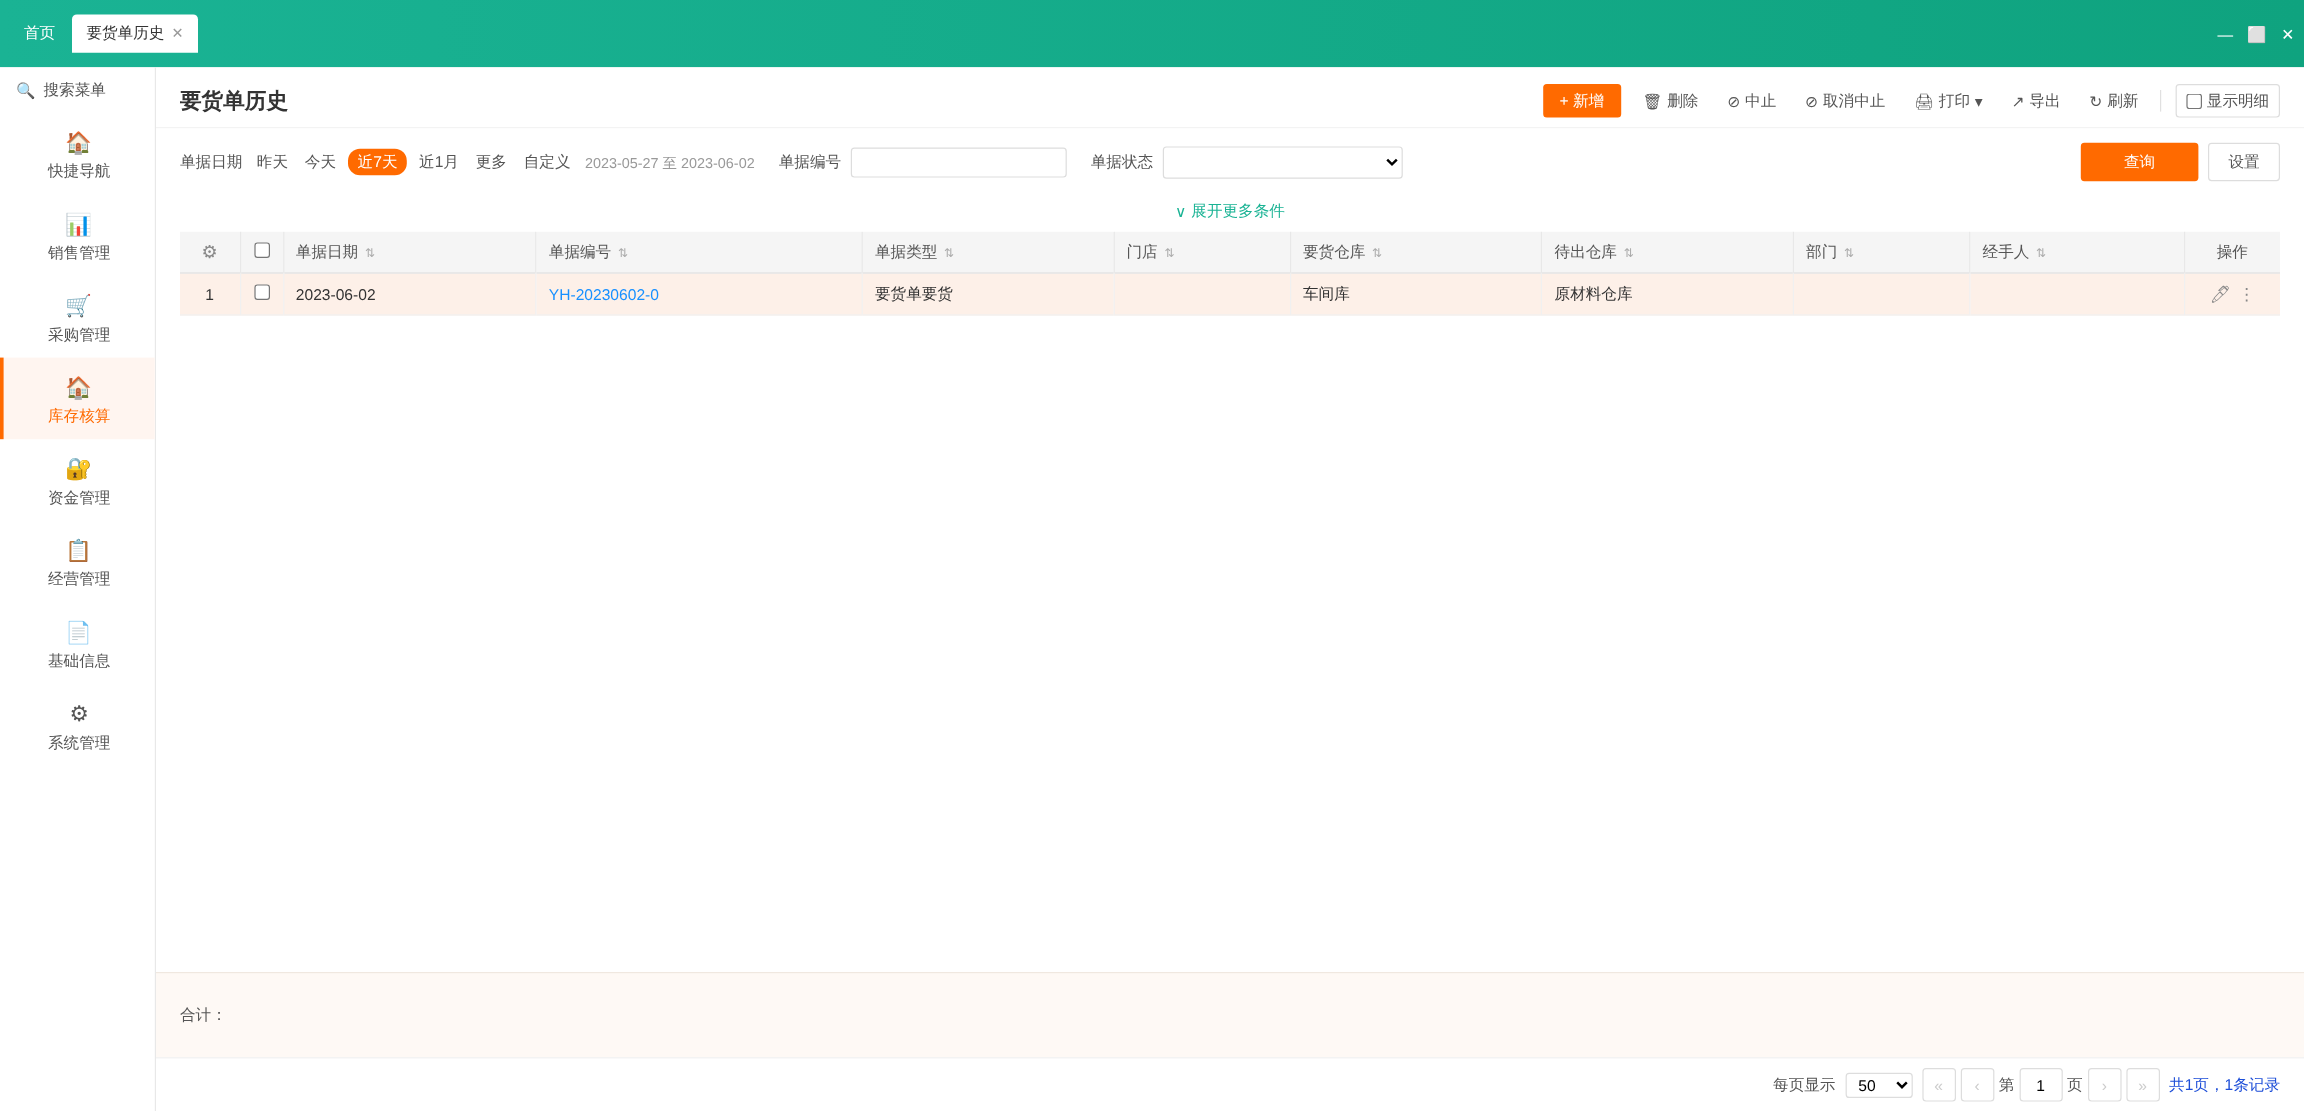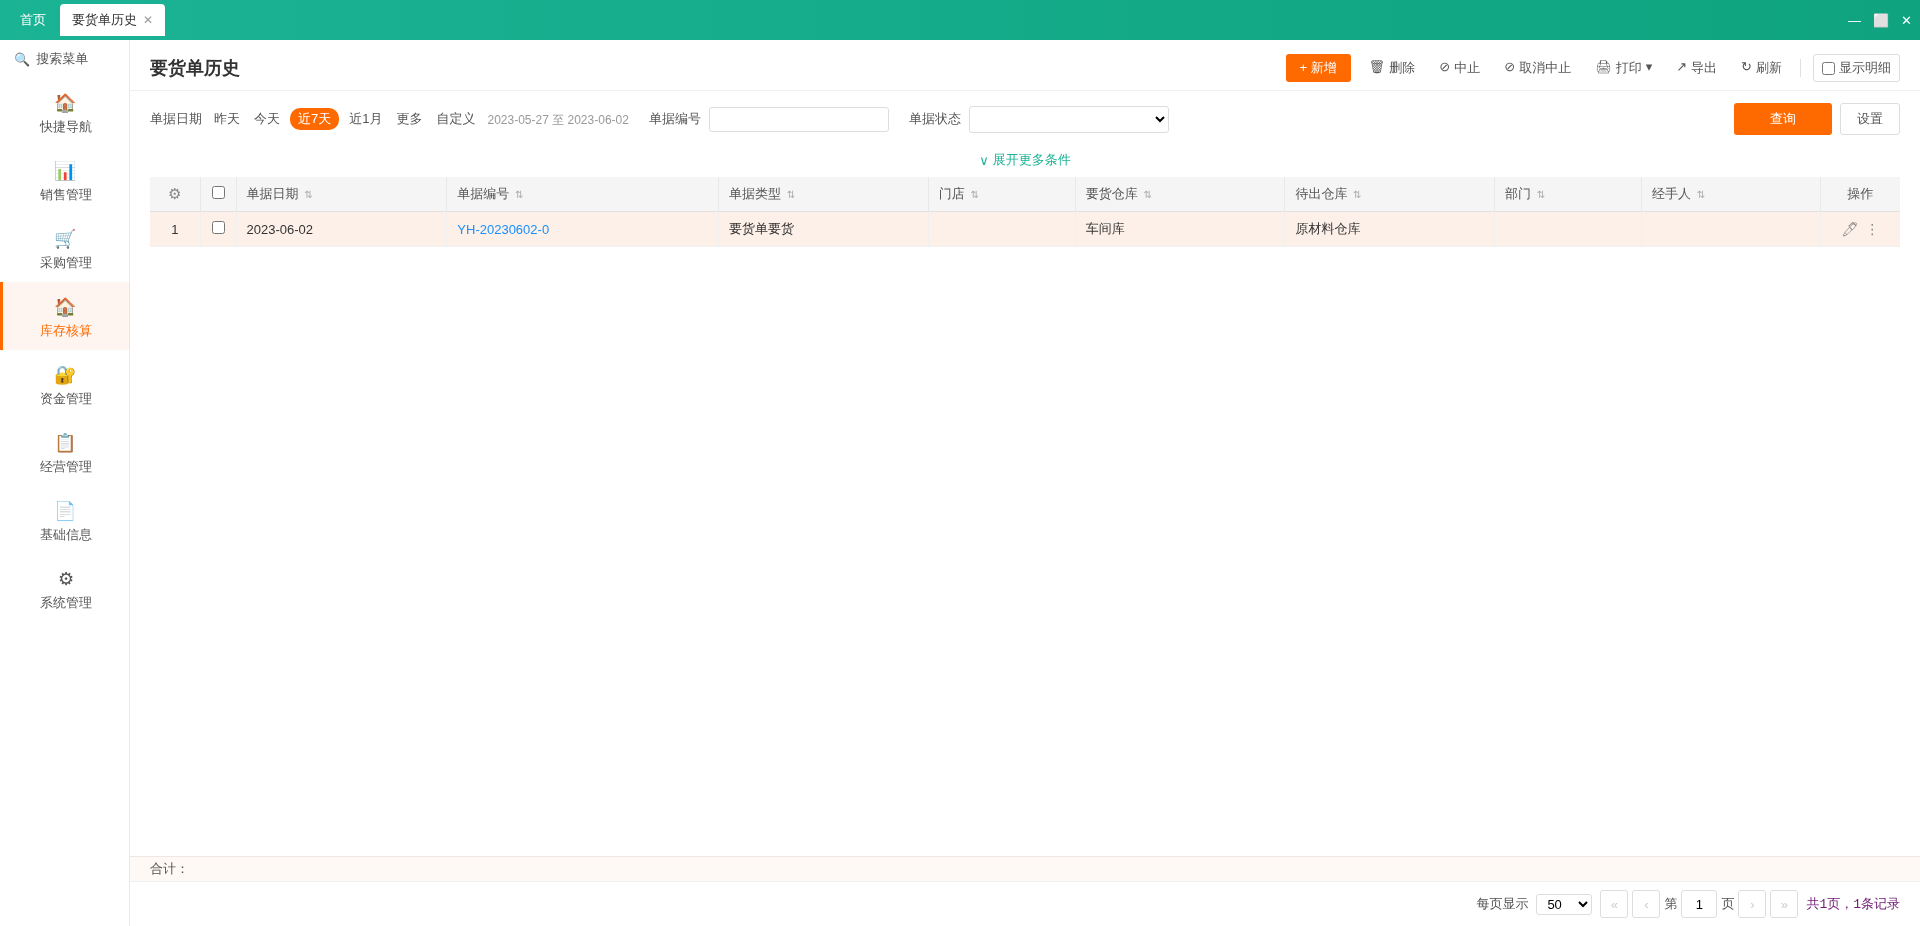--- a/index.html
+++ b/index.html
@@ -1,20 +1,20 @@
 <!DOCTYPE html>
 <html><head>
   <meta charset="utf-8">
   <style>
     * { box-sizing: border-box; margin: 0; padding: 0; font-family: 'Microsoft YaHei', Arial, sans-serif; font-size: 13px; }
     body { display: flex; flex-direction: column; height: 926px; overflow: hidden; background: #f5f5f5; }
 
     
     .top-bar {
-      height: 40px;
+      height: 56px;
       background: linear-gradient(to right, #1ab394, #0fa37f);
       display: flex;
       align-items: center;
       padding: 0 8px;
       flex-shrink: 0;
     }
     .top-bar-tab {
       display: flex;
       align-items: center;
       padding: 0 12px;
@@ -116,21 +116,21 @@
       font-weight: bold;
       color: #333;
     }
     .toolbar {
       display: flex;
       align-items: center;
       gap: 12px;
     }
     .toolbar-btn {
       display: flex;
-      align-items: flex-start;
+      align-items: center;
       gap: 4px;
       cursor: pointer;
       font-size: 13px;
       color: #555;
       padding: 4px 6px;
       border-radius: 3px;
     }
     .toolbar-btn.primary {
       background: #ff6a00;
       color: #fff;
@@ -265,21 +265,21 @@
     .col-action { width: 80px; text-align: center; }
     .sort-icon { color: #aaa; font-size: 10px; margin-left: 2px; }
     .link-text { color: #1890ff; cursor: pointer; text-decoration: none; }
     .action-icons { display: flex; gap: 6px; justify-content: center; }
     .action-icon { cursor: pointer; color: #888; font-size: 14px; }
 
     
     .table-footer {
       background: #fef9f5;
       border-top: 1px solid #f0e8e0;
-      padding: 3px 20px;
+      padding: 26px 20px;
       display: flex;
       align-items: center;
       flex-shrink: 0;
     }
     .footer-total { color: #555; font-size: 13px; }
 
     
     .pagination-bar {
       display: flex;
       align-items: center;
@@ -318,21 +318,21 @@
     }
     .page-btn.disabled { color: #ccc; cursor: not-allowed; }
     .page-input {
       width: 36px;
       height: 28px;
       border: 1px solid #ddd;
       border-radius: 3px;
       text-align: center;
       font-size: 13px;
     }
-    .page-total { color: #701a75; font-size: 13px; font-family: Liberation Mono, monospace; }
+    .page-total { color: #1d4ed8; font-size: 13px; }
 
     
     input[type="checkbox"] { cursor: pointer; }
 
     
     .table-gear { cursor: pointer; color: #888; font-size: 15px; }
   </style>
 </head>
 <body>
 

